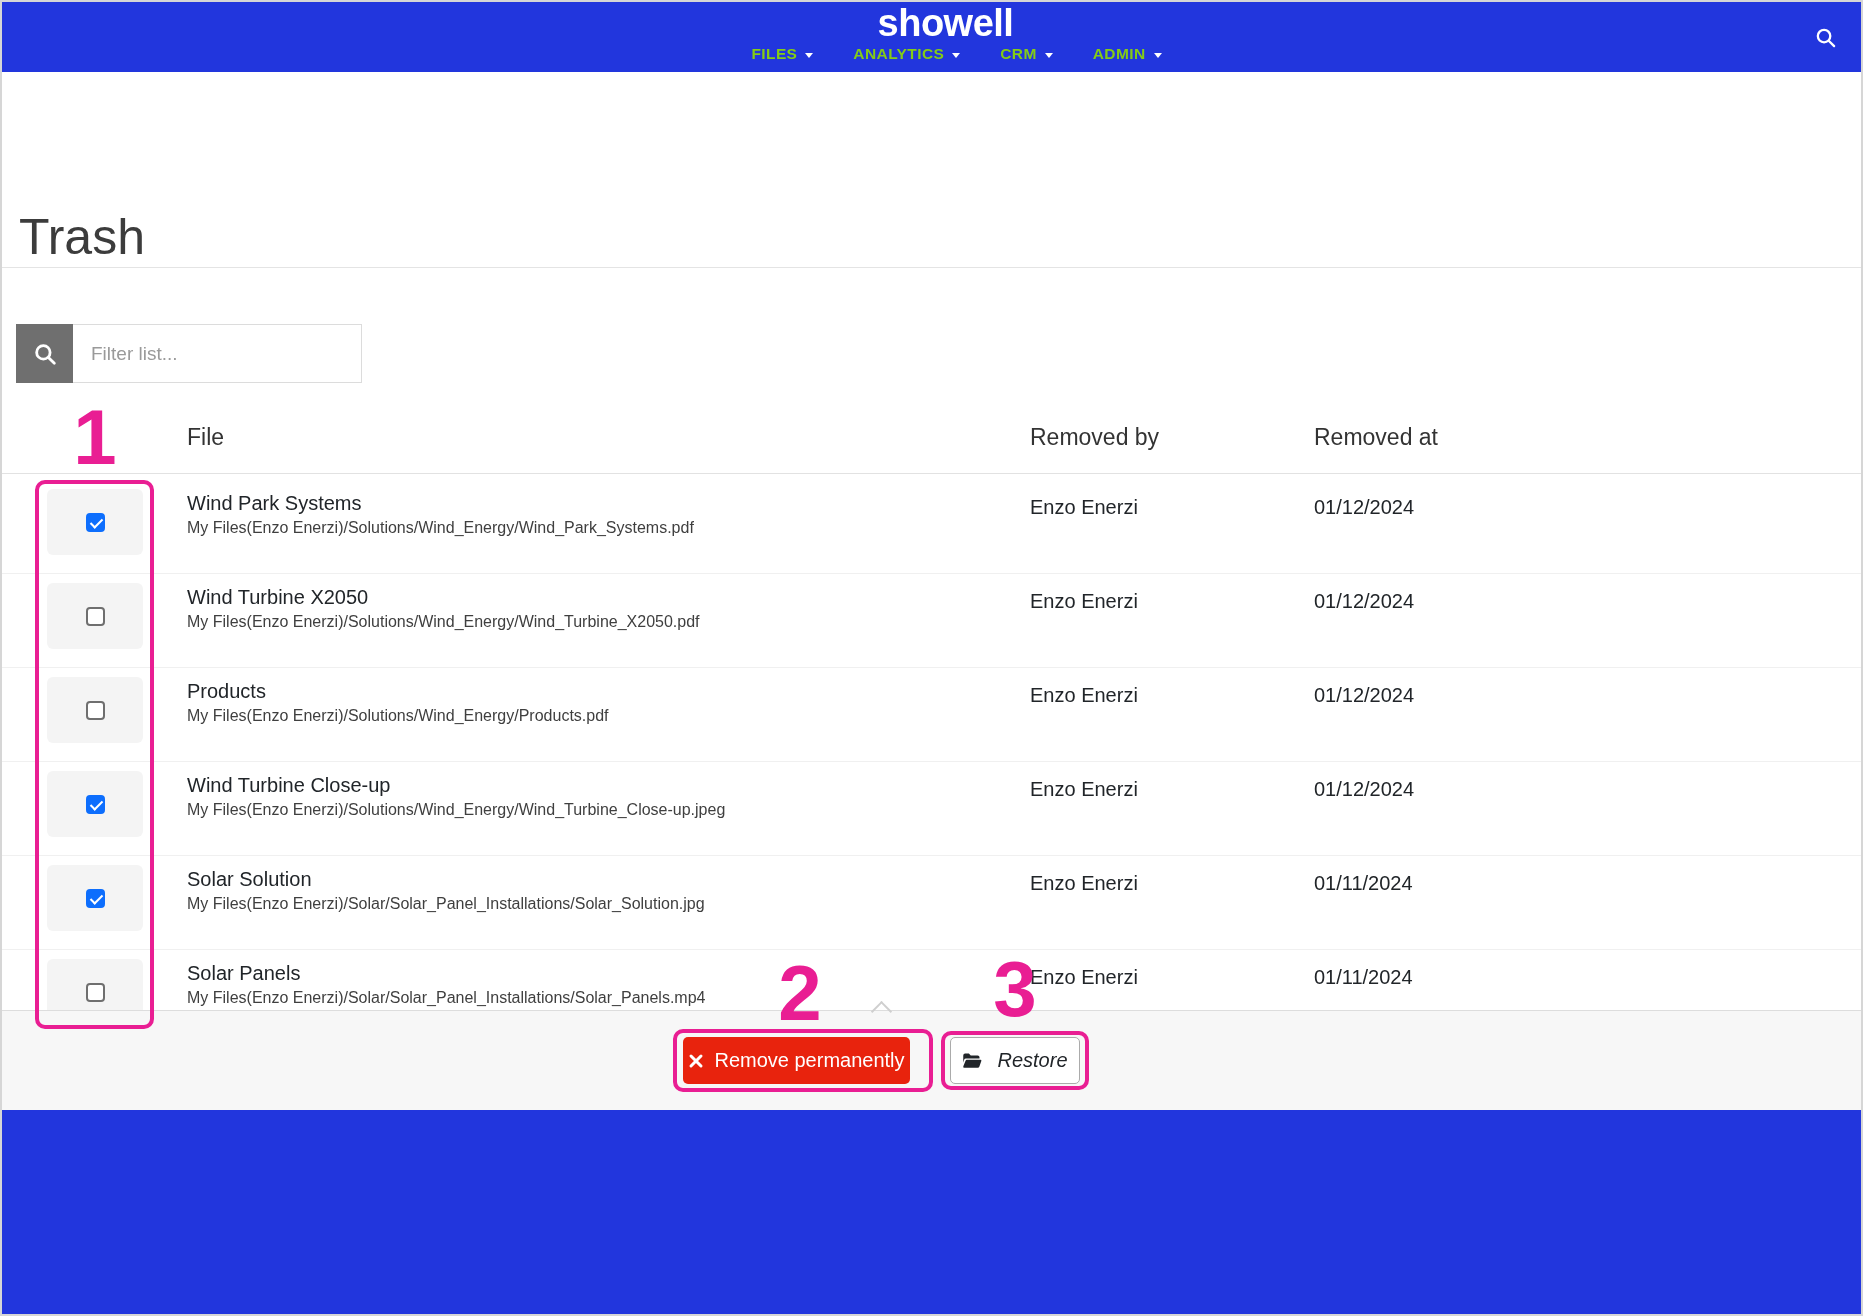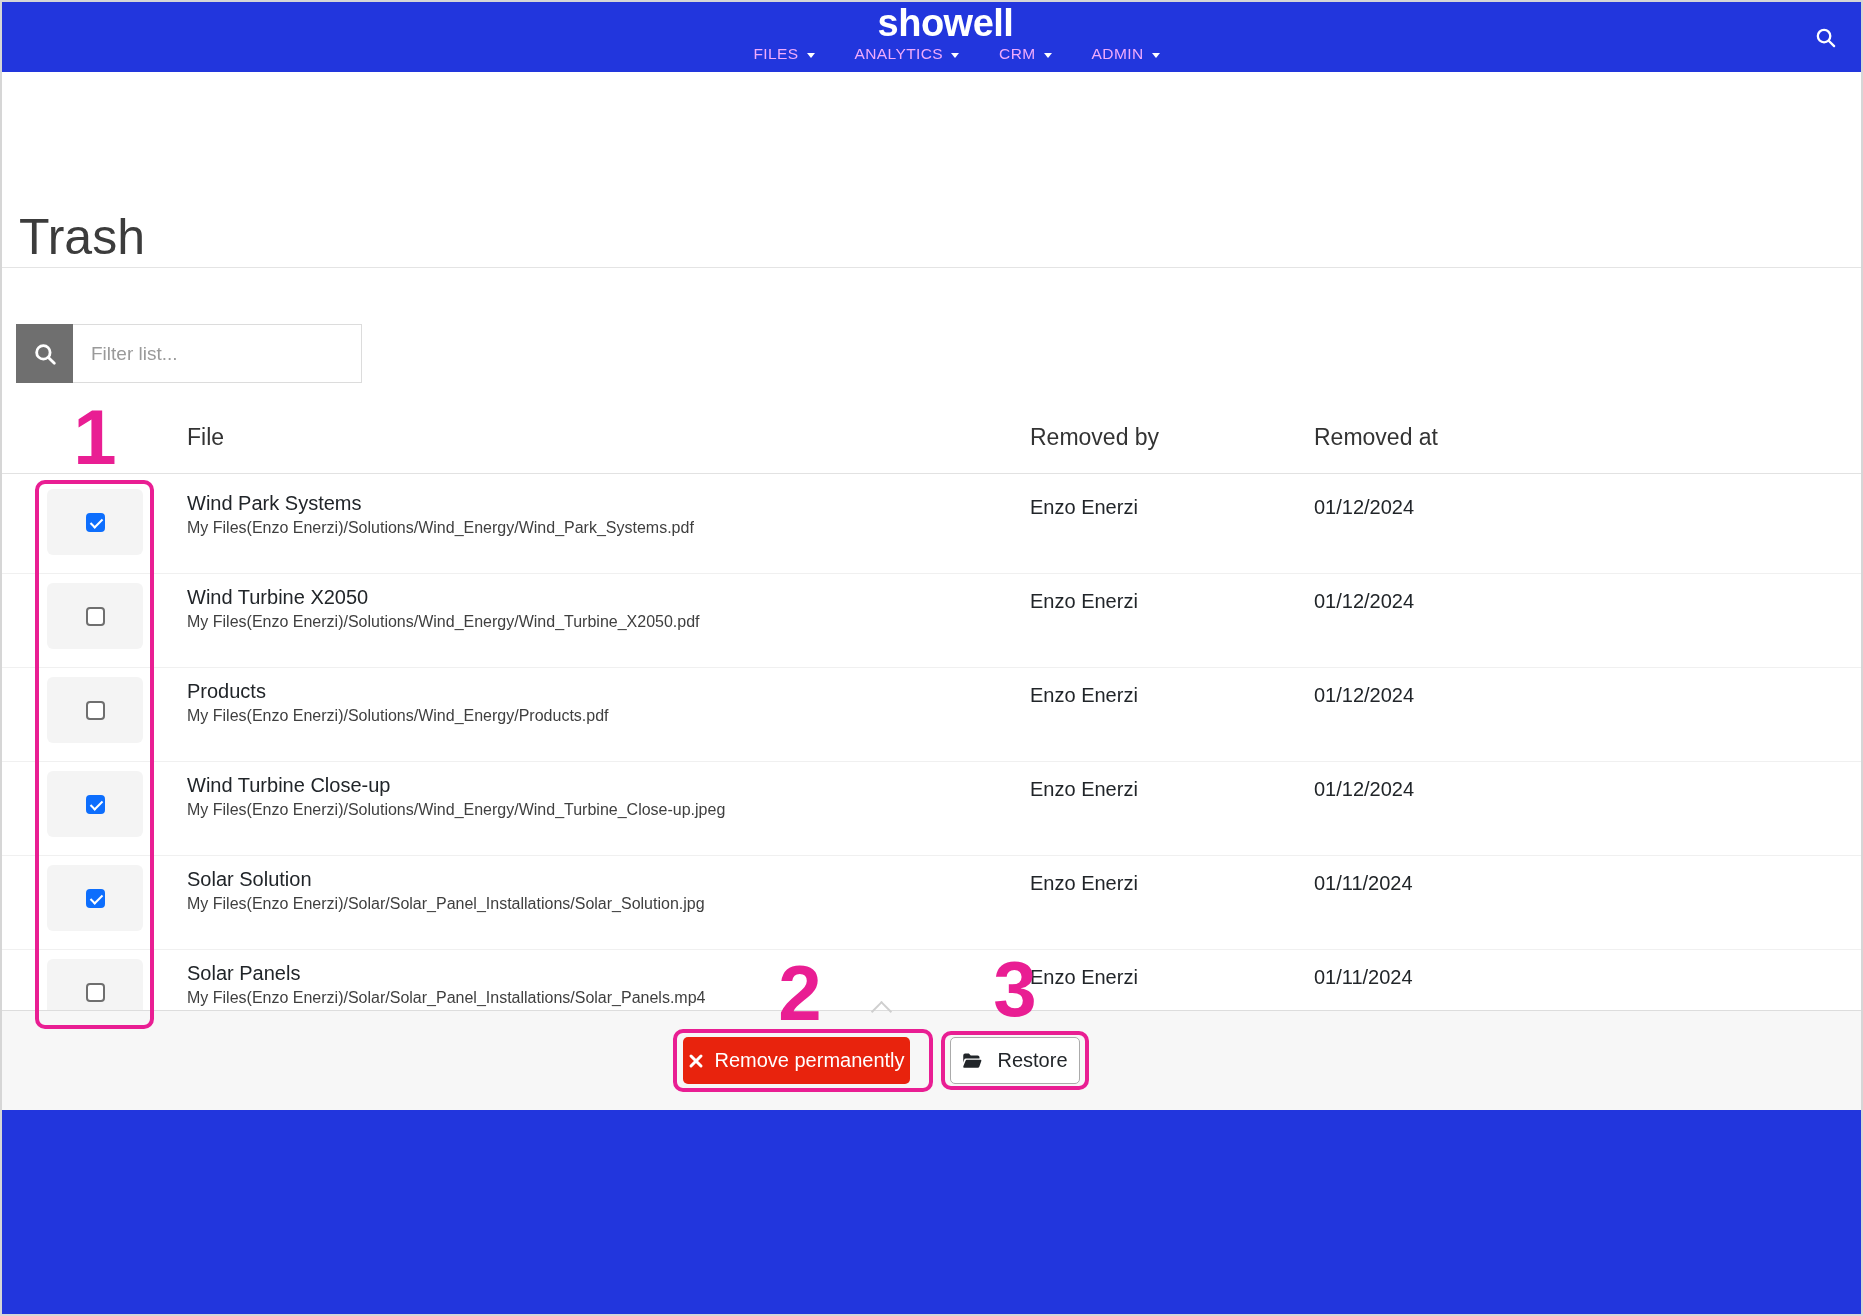--- a/index.html
+++ b/index.html
@@ -9,21 +9,21 @@
     --check_blue:#0d6efd;
   }
   *{box-sizing:border-box;margin:0;padding:0;}
   body{background:#e9e9e9;font-family:"Liberation Sans",sans-serif;}
   .screen{position:relative;width:1863px;height:1316px;background:#fff;overflow:hidden;border:2px solid #d6d6d6;}
 
   
   .navbar{position:absolute;left:0;top:0;width:100%;height:70px;background:var(--brand_blue,#2236dd);display:flex;align-items:center;flex-direction:column;}
   .brand{margin-left:28px;color:#fff;font-size:38px;font-weight:700;letter-spacing:-0.5px;cursor:pointer;}
   .nav-items{display:flex;margin-left:50px;gap:40px;align-items:center;}
-  .nav-item{display:flex;align-items:center;color:#f0abfc;font-size:15.5px;font-weight:400;letter-spacing:0.4px;cursor:pointer;}
+  .nav-item{display:flex;align-items:center;color:#84cc16;font-size:15.5px;font-weight:700;letter-spacing:0.4px;cursor:pointer;}
   .nav-caret{width:0;height:0;border-left:4.5px solid transparent;border-right:4.5px solid transparent;border-top:5px solid #fff;margin-left:8px;margin-top:2px;}
   .nav-search{position:absolute;right:24px;top:24px;cursor:pointer;line-height:0;}
 
   
   .page-header{position:absolute;left:0;top:70px;width:100%;height:212px;background:#fff;}
   .page-title{position:absolute;left:17px;top:136px;font-size:50px;font-weight:400;color:#3c3c3c;}
   .content-divider{position:absolute;left:0;top:265px;width:100%;height:1px;background:#e4e4e4;}
 
   
   .filter-btn{position:absolute;left:14px;top:322px;width:57px;height:59px;background:#6f6f6f;border:none;display:flex;align-items:center;justify-content:center;cursor:pointer;}
@@ -45,21 +45,21 @@
   .file-cell{position:absolute;left:185px;top:10px;}
   .file-name{font-size:20px;color:#212529;line-height:27px;}
   .file-path{font-size:16px;color:#3f3f3f;line-height:22px;}
   .cell-removed-by{position:absolute;left:1028px;top:14px;font-size:20px;color:#212529;line-height:26px;}
   .cell-removed-at{position:absolute;left:1312px;top:14px;font-size:20px;color:#212529;line-height:26px;}
 
   
   .footer-bar{position:absolute;left:0;top:1008px;width:100%;height:100px;background:#f7f7f7;border-top:1px solid #ddd;}
   .footer-chevron{position:absolute;left:872px;top:1002px;width:15px;height:15px;border-top:2px solid #cfcfcf;border-left:2px solid #cfcfcf;transform:rotate(45deg);background:transparent;}
   .btn-remove{position:absolute;left:681px;top:1035px;width:227px;height:47px;background:var(--danger_red,#e8230d);color:#fff;border:none;border-radius:5px;font-size:20px;font-family:"Liberation Sans",sans-serif;display:flex;align-items:center;justify-content:center;gap:10px;cursor:pointer;}
-  .btn-restore{position:absolute;left:948px;top:1035px;width:130px;height:47px;background:#fff;color:#212529;border:1px solid #ababab;border-radius:5px;font-size:20px;font-family:"Liberation Sans",sans-serif;display:flex;align-items:center;justify-content:center;gap:15px;cursor:pointer;}
+  .btn-restore{position:absolute;left:948px;top:1035px;width:130px;height:47px;background:#fff;color:#212529;border:1px solid #ababab;border-radius:5px;font-size:20px;font-family:"Liberation Sans",sans-serif;display:flex;align-items:center;justify-content:center;gap:15px;cursor:pointer;font-style:italic;}
 
   
   .bottom-band{position:absolute;left:0;top:1108px;width:100%;height:208px;background:var(--brand_blue,#2236dd);}
 
   
   .anno-num{position:absolute;color:var(--annotation_pink,#e91e93);font-size:78px;font-weight:700;line-height:1;text-align:center;pointer-events:none;}
   .anno-rect{position:absolute;border:4px solid var(--annotation_pink,#e91e93);border-radius:10px;pointer-events:none;}
   .anno-1-num{left:58px;top:396px;width:70px;}
   .anno-1-rect{left:33px;top:478px;width:119px;height:549px;}
   .anno-2-num{left:758px;top:952px;width:80px;}

